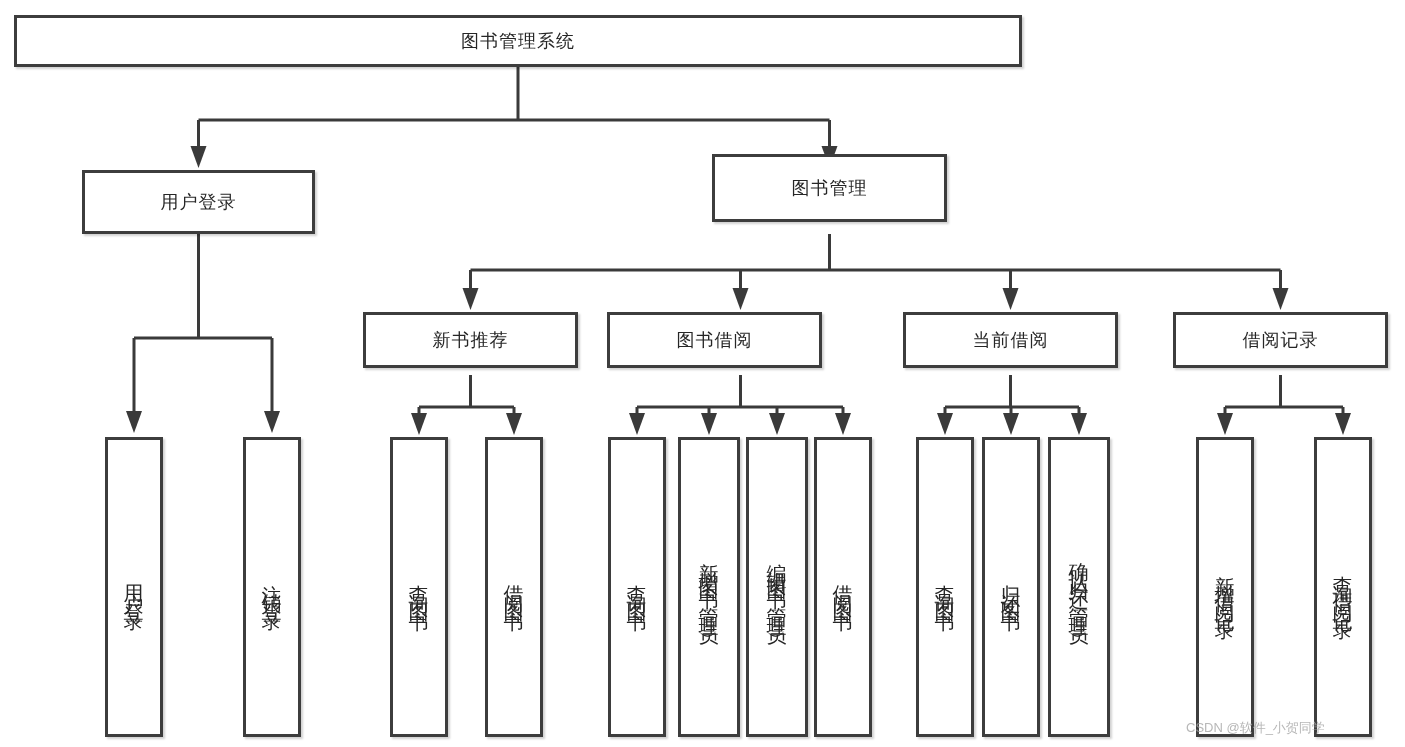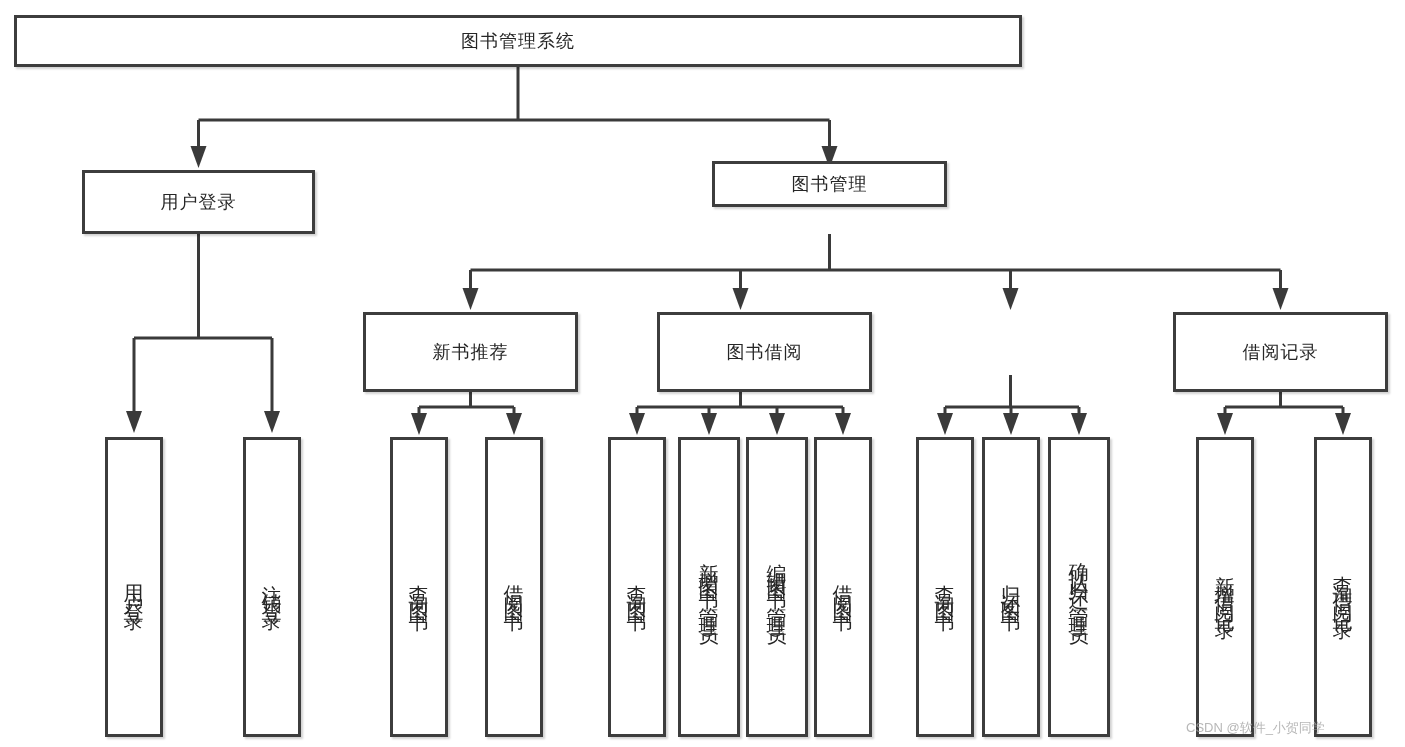--- a/index.html
+++ b/index.html
@@ -40,23 +40,23 @@
   }
   .node.v span {
     writing-mode: vertical-rl;
     text-orientation: mixed;
     font-size: 20px;
     letter-spacing: 9px;
     line-height: 1;
   }
   .root    { left: 14px;  top: 15px;  width: 1008px; height: 52px; }
   .lvl2a   { left: 82px;  top: 170px; width: 233px;  height: 64px; }
-  .lvl2b   { left: 712px; top: 161px; width: 235px;  height: 46px; }
-  .lvl3    { top: 312px; width: 215px; height: 80px; }
-  .l3a { left: 363px; }  .l3b { left: 657px; }
+  .lvl2b   { left: 712px; top: 154px; width: 235px;  height: 68px; }
+  .lvl3    { top: 312px; width: 215px; height: 56px; }
+  .l3a { left: 363px; }  .l3b { left: 607px; }
   .l3c { left: 903px; }  .l3d { left: 1173px; text-align: center; }
   .leaf    { top: 437px; height: 300px; width: 58px; }
   .leaf.wide { width: 62px; }
   .fA1 { left: 105px; }  .fA2 { left: 243px; }
   .fB1 { left: 390px; }  .fB2 { left: 485px; }
   .fC1 { left: 608px; }  .fC2 { left: 678px; }
   .fC3 { left: 746px; }  .fC4 { left: 814px; }
   .fD1 { left: 916px; }  .fD2 { left: 982px; }  .fD3 { left: 1048px; }
   .fE1 { left: 1196px; } .fE2 { left: 1314px; }
   .watermark {
@@ -124,20 +124,23 @@
   <div class="node h lvl2b">
     <span>图书管理</span>
   </div>
 
   <div class="node h lvl3 l3a">
     <span>新书推荐</span>
   </div>
   <div class="node h lvl3 l3b">
     <span>图书借阅</span>
   </div>
+  <div class="node h lvl3 l3c">
+    <span>当前借阅</span>
+  </div>
   <div class="node h lvl3 l3d">
     <span>借阅记录</span>
   </div>
 
   <div class="node v leaf fA1">
     <span>用户登录</span>
   </div>
   <div class="node v leaf fA2">
     <span>注销登录</span>
   </div>

